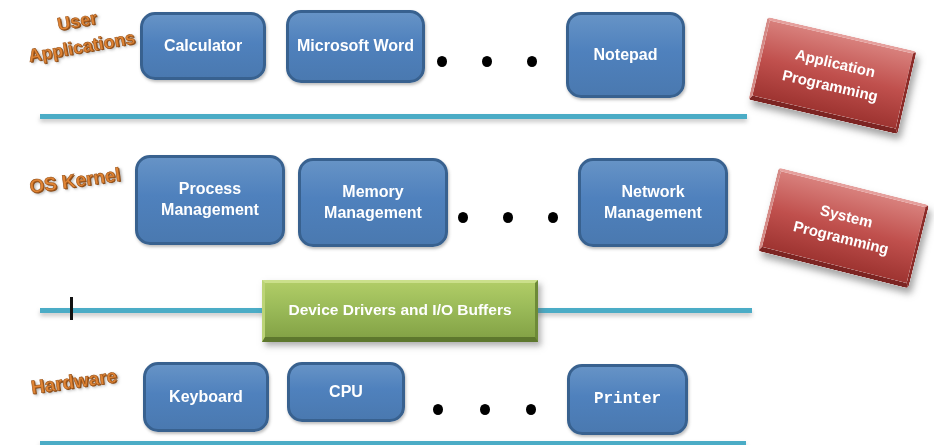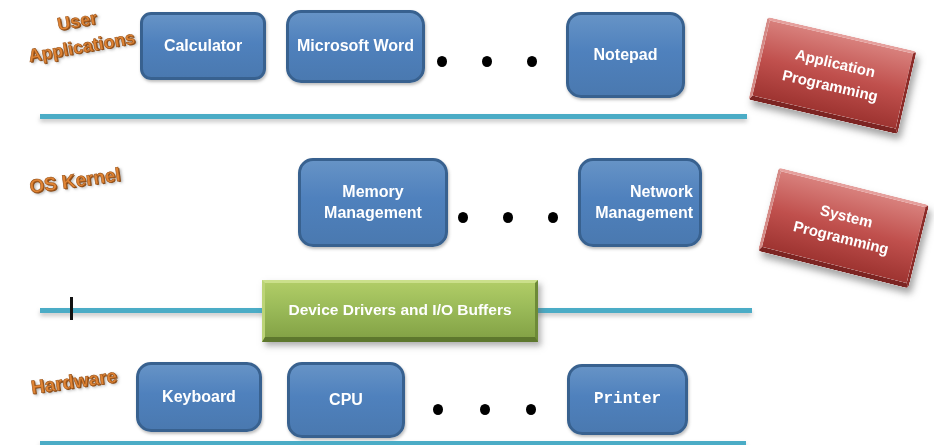--- a/index.html
+++ b/index.html
@@ -52,62 +52,63 @@
   .tick { position:absolute; width:3px; background:#121212; z-index:2; }
 </style>
 </head>
 <body>
 
 <div id="canvas">
 
   <div class="layer-label" style="left:2px; top:8px; width:155px; font-size:18px; transform:rotate(-10deg);">User
 Applications</div>
 
-  <div class="bluebox" style="left:140px; top:12px; width:126px; height:68px;border-radius:11px;">Calculator</div>
+  <div class="bluebox" style="left:140px; top:12px; width:126px; height:68px;">Calculator</div>
 
   <div class="bluebox" style="left:286px; top:10px; width:139px; height:73px;">Microsoft Word</div>
 
   <div class="dots" style="left:437px; top:56px; width:100px;">
     <span class="dot"></span>
     <span class="dot"></span>
     <span class="dot"></span>
   </div>
 
   <div class="bluebox" style="left:566px; top:12px; width:119px; height:86px;">Notepad</div>
 
   <div class="redtag" style="left:756px; top:33px; width:153px; height:85px; transform:rotate(13deg);">Application Programming</div>
 
   <div class="hline" style="left:40px; top:114px; width:707px;"></div>
 
   <div class="layer-label" style="left:0px; top:167px; width:150px; font-size:19px; transform:rotate(-8deg);">OS Kernel</div>
 
+  <div class="bluebox" style="left:135px; top:155px; width:150px; height:90px;">Process Management</div>
 
   <div class="bluebox" style="left:298px; top:158px; width:150px; height:89px;">Memory Management</div>
 
   <div class="dots" style="left:458px; top:212px; width:100px;">
     <span class="dot"></span>
     <span class="dot"></span>
     <span class="dot"></span>
   </div>
 
-  <div class="bluebox" style="left:578px; top:158px; width:124px; height:89px;text-align:right;">Network Management</div>
+  <div class="bluebox" style="left:578px; top:158px; width:150px; height:89px;">Network Management</div>
 
   <div class="redtag" style="left:766px; top:185px; width:155px; height:86px; transform:rotate(14deg);">System Programming</div>
 
   <div class="hline" style="left:40px; top:308px; width:712px;"></div>
 
   <div class="tick" style="left:70px; top:297px; height:23px;"></div>
 
   <div class="greenbar" style="left:262px; top:280px; width:276px; height:62px;">Device Drivers and I/O Buffers</div>
 
   <div class="layer-label" style="left:0px; top:368px; width:148px; font-size:19px; transform:rotate(-8deg);">Hardware</div>
 
-  <div class="bluebox" style="left:136px; top:362px; width:126px; height:70px;">Keyboard</div>
+  <div class="bluebox" style="left:143px; top:362px; width:126px; height:70px;">Keyboard</div>
 
-  <div class="bluebox" style="left:287px; top:362px; width:118px; height:76px;">CPU</div>
+  <div class="bluebox" style="left:287px; top:362px; width:118px; height:60px;">CPU</div>
 
   <div class="dots" style="left:433px; top:404px; width:103px;">
     <span class="dot"></span>
     <span class="dot"></span>
     <span class="dot"></span>
   </div>
 
   <div class="bluebox" style="left:567px; top:364px; width:121px; height:71px;font-family:Liberation Mono, monospace;">Printer</div>
 
   <div class="hline" style="left:40px; top:441px; width:706px; height:4px;"></div>

